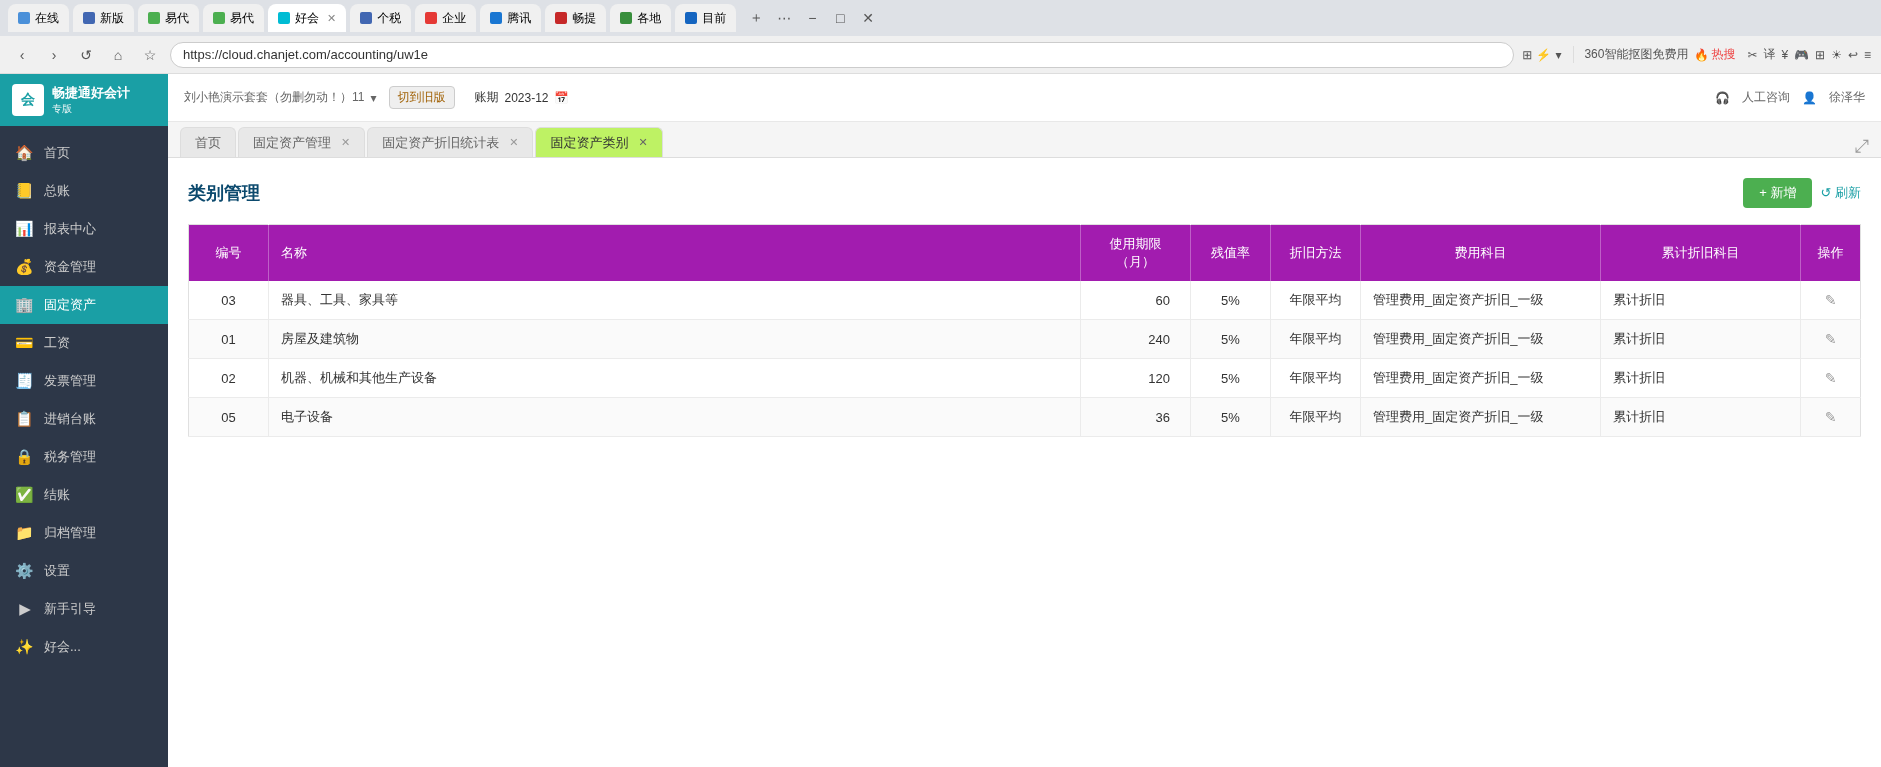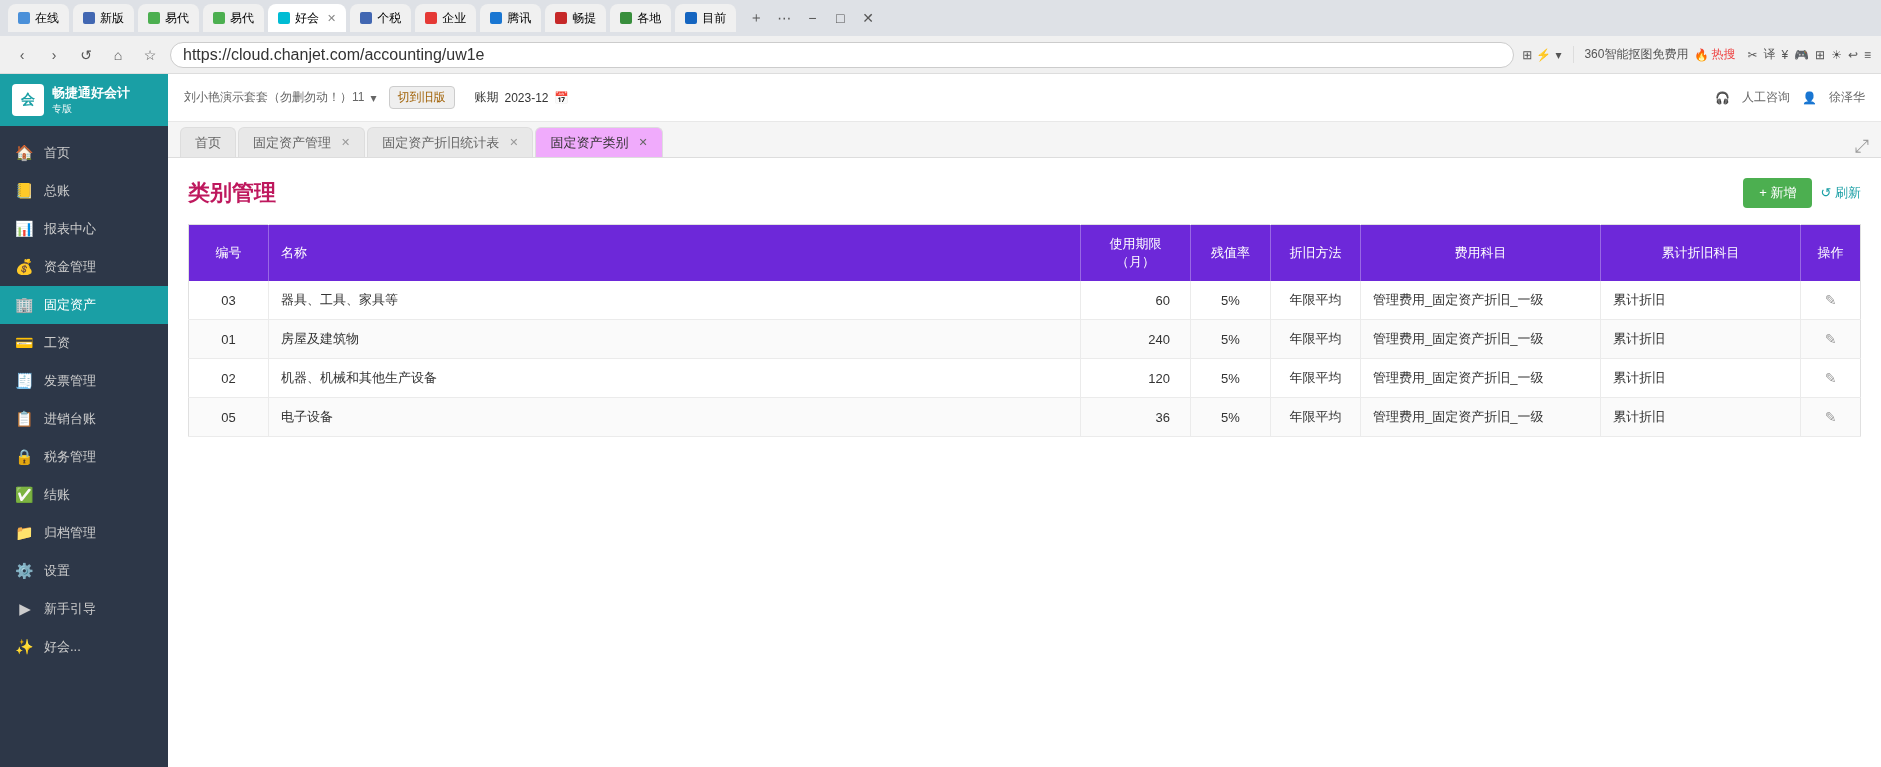--- a/index.html
+++ b/index.html
@@ -7,21 +7,21 @@
 
     
     .browser-chrome { background: #dee1e6; height: 36px; display: flex; align-items: center; padding: 0 8px; gap: 4px; }
     .browser-tab { display: flex; align-items: center; height: 28px; padding: 0 10px; border-radius: 8px 8px 0 0; font-size: 12px; gap: 5px; background: #f0f0f0; cursor: pointer; white-space: nowrap; }
     .browser-tab.active { background: #fff; }
     .browser-tab .tab-close { color: #888; font-size: 11px; margin-left: 3px; }
 
     
     .address-bar-row { background: #f0f0f0; height: 38px; display: flex; align-items: center; padding: 0 10px; gap: 8px; border-bottom: 1px solid #ddd; }
     .nav-btn { width: 24px; height: 24px; display: flex; align-items: center; justify-content: center; border-radius: 50%; cursor: pointer; color: #555; font-size: 14px; background: none; border: none; }
-    .address-input { flex: 1; height: 26px; border-radius: 13px; border: 1px solid #ccc; background: #fff; padding: 0 12px; font-size: 16px; color: #333; }
+    .address-input { flex: 1; height: 26px; border-radius: 13px; border: 1px solid #ccc; background: #fff; padding: 0 12px; font-size: 13px; color: #333; }
 
     
     .app-container { display: flex; height: calc(767px - 74px); }
 
     
     .sidebar { width: 168px; background: #2d3748; display: flex; flex-direction: column; overflow: hidden; flex-shrink: 0; }
     .sidebar-header { background: #1a9fa5; padding: 10px 12px; display: flex; align-items: center; gap: 8px; }
     .sidebar-logo { color: #fff; font-size: 13px; font-weight: bold; line-height: 1.3; }
     .sidebar-logo-sub { font-size: 10px; font-weight: normal; opacity: 0.9; }
     .sidebar-logo-icon { width: 32px; height: 32px; background: #fff; border-radius: 4px; display: flex; align-items: center; justify-content: center; color: #1a9fa5; font-weight: bold; font-size: 14px; }
@@ -37,38 +37,38 @@
     
     .app-header { height: 48px; background: #fff; border-bottom: 1px solid #e8e8e8; display: flex; align-items: center; padding: 0 16px; gap: 12px; }
     .user-info { display: flex; align-items: center; gap: 6px; font-size: 12px; color: #666; }
     .period-info { display: flex; align-items: center; gap: 6px; font-size: 12px; color: #333; margin-left: 8px; }
     .switch-btn { border: 1px solid #ccc; border-radius: 4px; padding: 2px 8px; font-size: 12px; cursor: pointer; color: #a16207; }
     .header-right { margin-left: auto; display: flex; align-items: center; gap: 12px; font-size: 12px; color: #666; }
 
     
     .tabs-bar { height: 36px; background: #f5f5f5; border-bottom: 1px solid #ddd; display: flex; align-items: flex-end; padding: 0 12px; gap: 2px; }
     .page-tab { height: 30px; padding: 0 14px; display: flex; align-items: center; gap: 6px; border-radius: 6px 6px 0 0; font-size: 13px; cursor: pointer; color: #666; background: #e8e8e8; border: 1px solid #ddd; border-bottom: none; }
-    .page-tab.active { background: #f0abfc; color: #333; border-color: #ddd; z-index: 1; }
+    .page-tab.active { background: #bef264; color: #333; border-color: #ddd; z-index: 1; }
     .page-tab .tab-x { color: #999; font-size: 11px; margin-left: 4px; cursor: pointer; }
     .page-tab.active .tab-x { color: #666; }
 
     
     .content-area { flex: 1; overflow-y: auto; padding: 20px; }
 
     
     .page-header { display: flex; align-items: center; justify-content: space-between; margin-bottom: 16px; }
-    .page-title { font-size: 22px; font-weight: bold; color: #be185d; }
+    .page-title { font-size: 18px; font-weight: bold; color: #0c4a6e; }
 
     .header-actions { display: flex; gap: 8px; }
     .btn-add { background: #4caf50; color: #fff; border: none; border-radius: 4px; padding: 6px 16px; font-size: 13px; cursor: pointer; display: flex; align-items: center; gap: 4px; }
     .btn-refresh { background: none; border: none; color: #1a9fa5; font-size: 13px; cursor: pointer; display: flex; align-items: center; gap: 4px; }
 
     
     .data-table { width: 100%; border-collapse: collapse; border: 1px solid #e0e0e0; }
-    .data-table thead tr { background: #6d28d9; color: #fff; font-family: Liberation Mono, monospace; }
+    .data-table thead tr { background: #a21caf; color: #fff; font-family: Liberation Mono, monospace; }
     .data-table thead th { padding: 10px 12px; text-align: center; font-weight: normal; font-size: 13px; border-right: 1px solid rgba(255,255,255,0.3); }
     .data-table thead th:last-child { border-right: none; }
     .data-table tbody tr { background: #fff; }
     .data-table tbody tr:nth-child(even) { background: #fafafa; }
     .data-table tbody td { padding: 10px 12px; text-align: center; font-size: 13px; color: #333; border-bottom: 1px solid #ebebeb; border-right: 1px solid #ebebeb; }
     .data-table tbody td:last-child { border-right: none; }
     .data-table tbody td.td-name { text-align: left; }
     .edit-icon { color: #999; cursor: pointer; font-size: 14px; }
 
     

